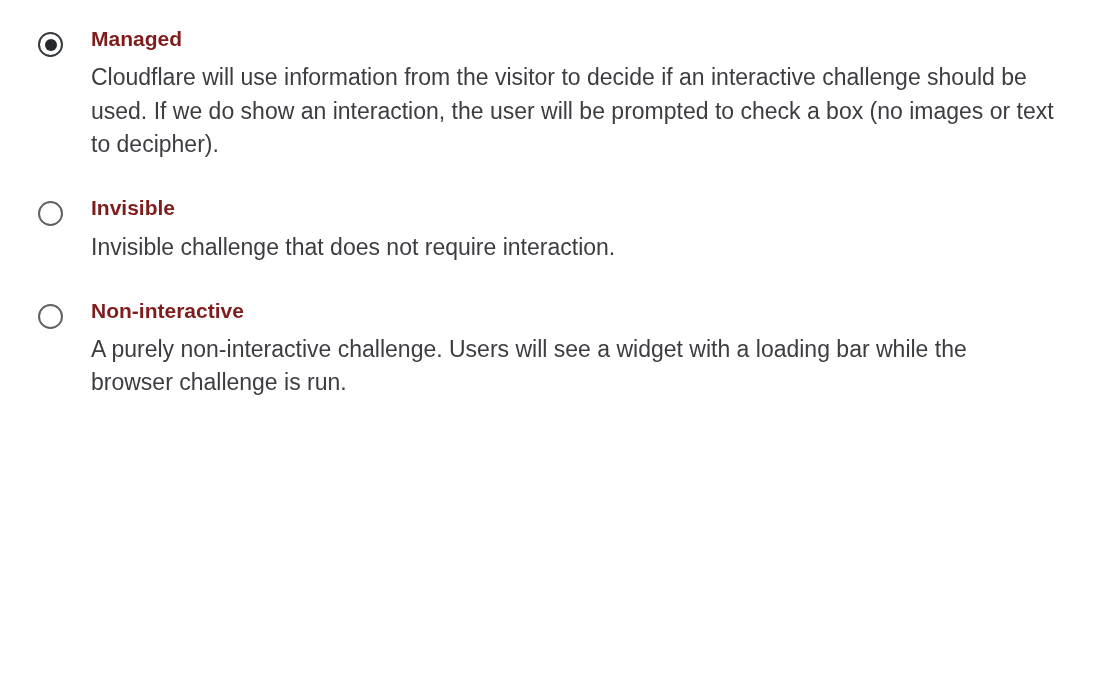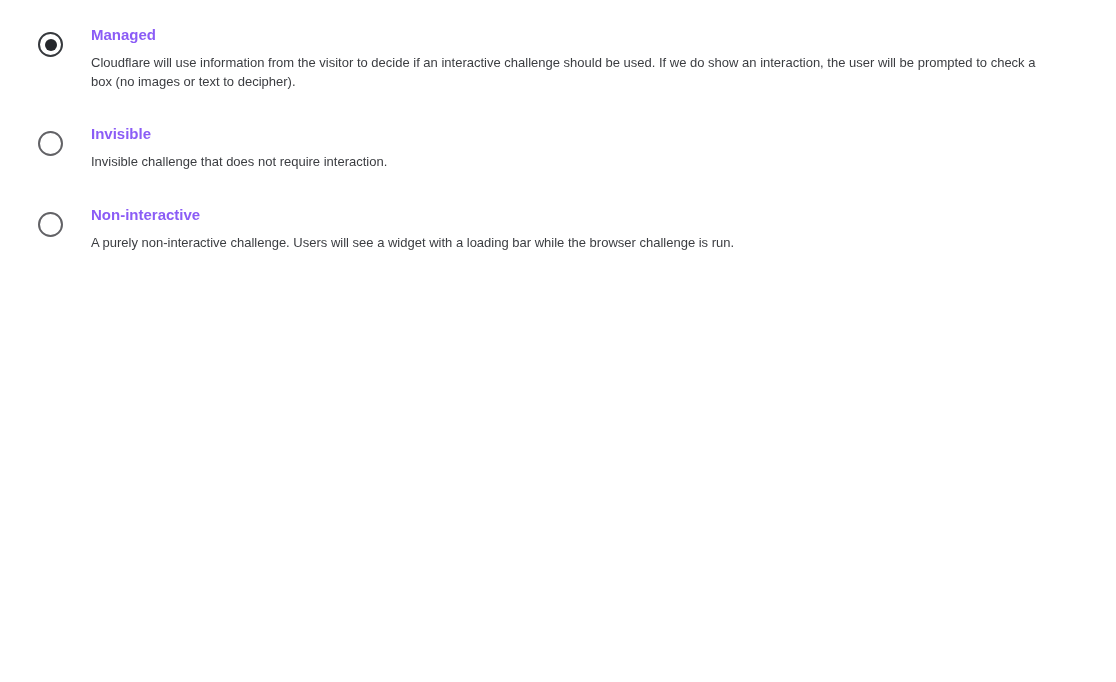--- a/index.html
+++ b/index.html
@@ -66,29 +66,29 @@
     border-color: #626266;
     border-width: 2px;
   }
 
   .option-body {
     flex: 1 1 auto;
     min-width: 0;
   }
 
   .option-label {
-    font-size: 15px;
+    font-size: 21px;
     font-weight: bold;
-    color: #8b5cf6;
+    color: #7f1d1d;
     line-height: 1.25;
     margin-bottom: 9px;
   }
 
   .option-desc {
-    font-size: 13px;
+    font-size: 23px;
     font-weight: normal;
     color: #3b3d41;
     line-height: 1.45;
     max-width: 955px;
   }
   .option-desc.wide {
     max-width: 965px;
   }
 </style>
 </head>

